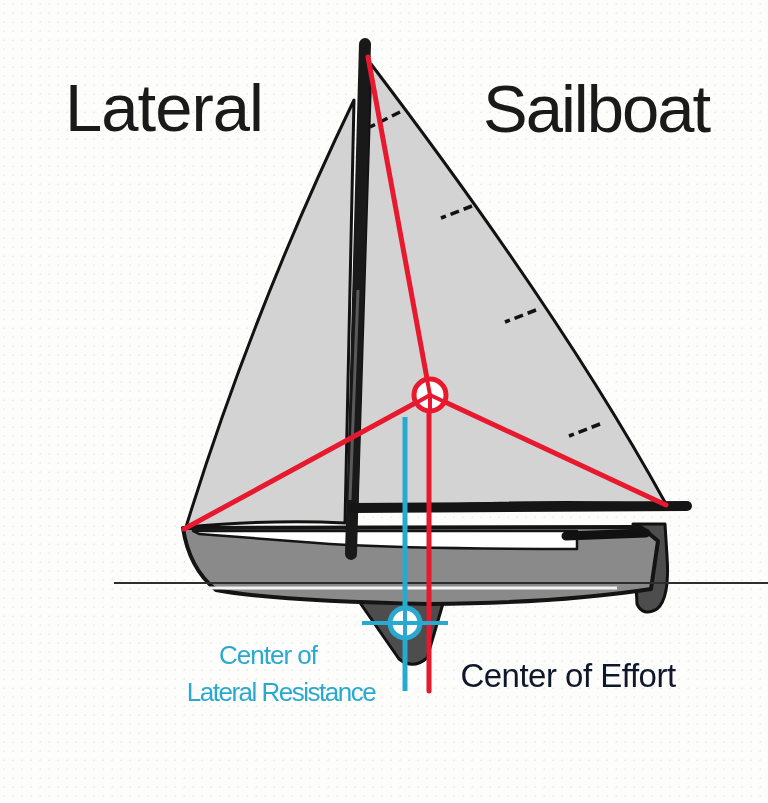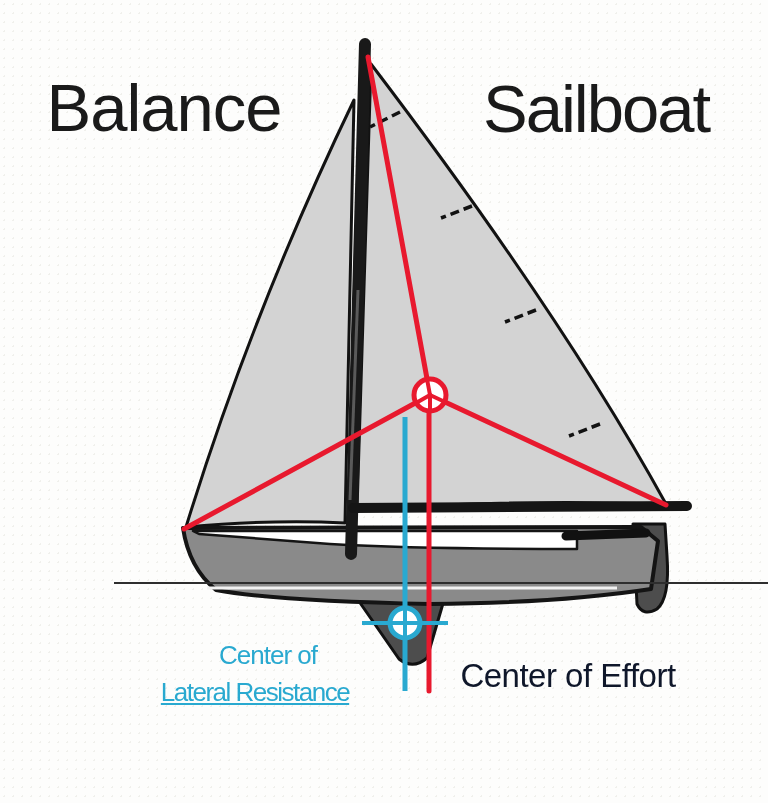--- a/index.html
+++ b/index.html
@@ -91,21 +91,21 @@
   </g>
 
   <g fill="none" stroke-width="5" stroke-linecap="butt" stroke="#29a9d0">
     <line x1="405" y1="417" x2="405" y2="691"></line>
     <circle r="15" fill="#ffffff" cx="405" cy="623"></circle>
     <line x1="405" y1="606" x2="405" y2="640" stroke-width="4"></line>
     <line x1="362" y1="623" x2="448" y2="623" stroke-width="4"></line>
   </g>
 </svg>
 
-<div class="overlay-label title-label" style="left:40px; top:73px; width:248px;">Balance</div>
+<div class="overlay-label title-label" style="left:40px; top:73px; width:248px;">Lateral</div>
 
 <div class="overlay-label title-label" style="left:472px; top:74px; width:248px; letter-spacing:-2px;">Sailboat</div>
 
 <div class="overlay-label cyan-label" style="left:148px; top:642px; width:240px;">Center of</div>
 
-<div class="overlay-label cyan-label" style="left:124px; top:679px; width:262px; letter-spacing:-1.5px;text-decoration:underline;">Lateral Resistance</div>
+<div class="overlay-label cyan-label" style="left:150px; top:679px; width:262px; letter-spacing:-1.5px;">Lateral Resistance</div>
 
 <div class="overlay-label red-label" style="left:447px; top:659px; width:242px;">Center of Effort</div>
 
 </body></html>

